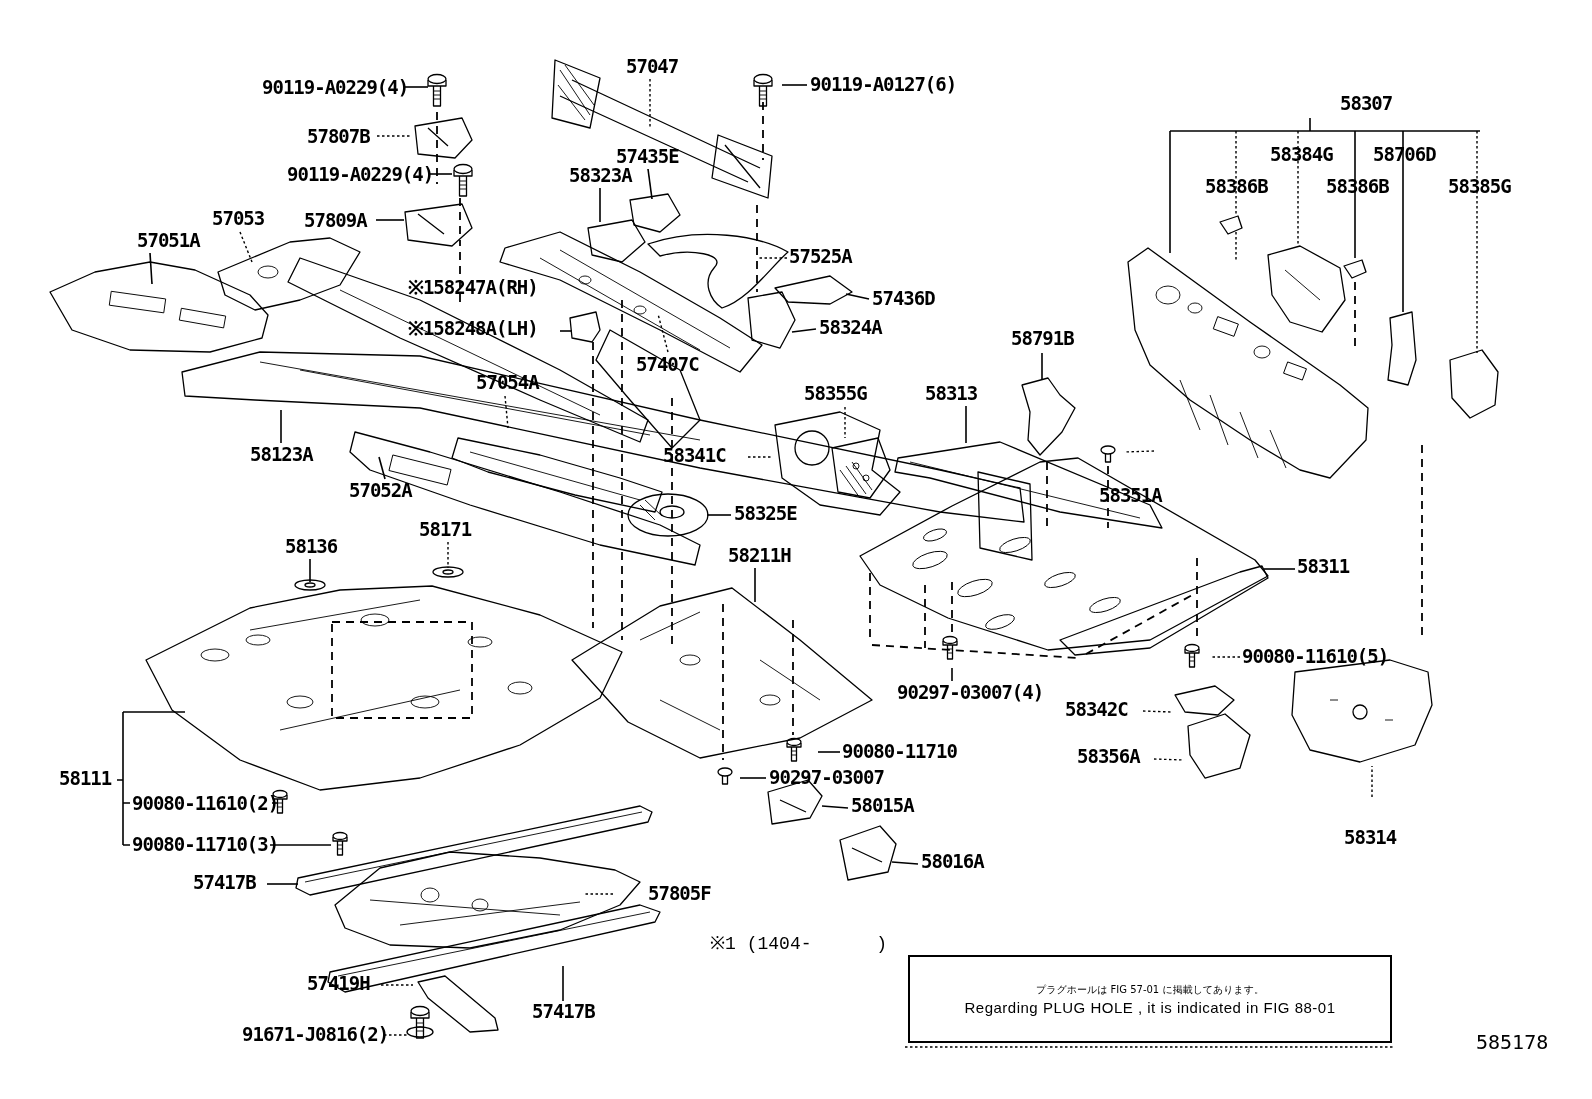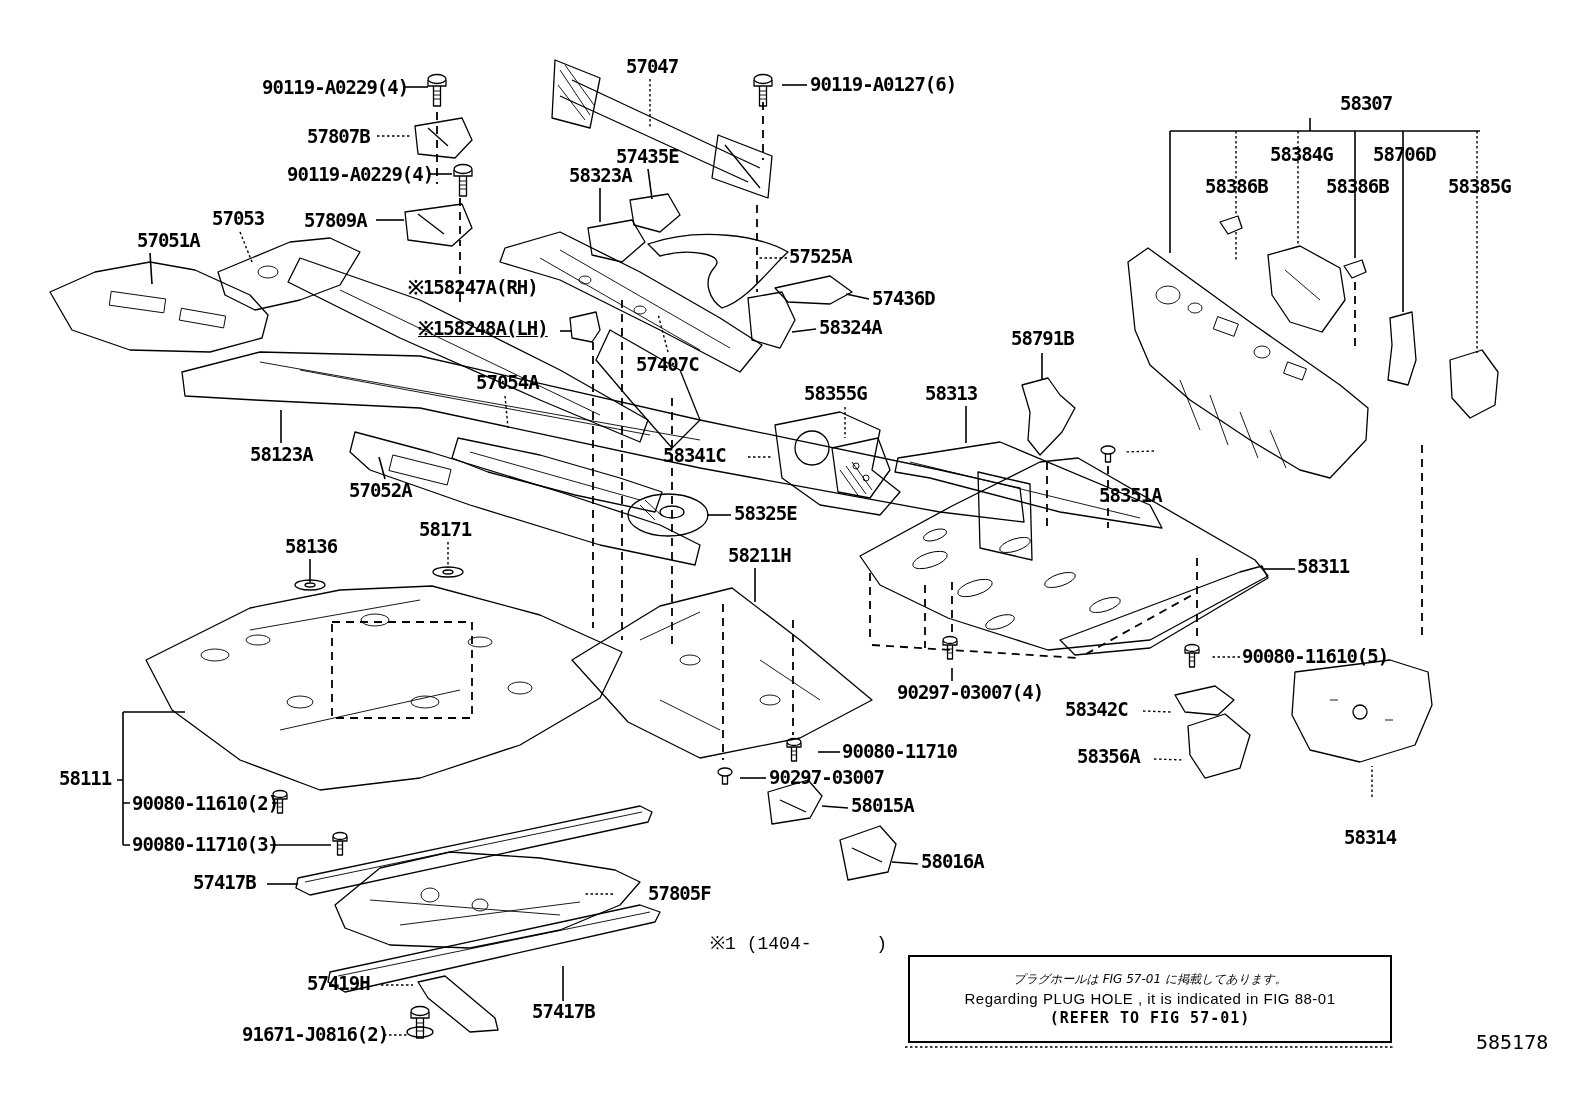--- a/index.html
+++ b/index.html
@@ -5,21 +5,21 @@
   html,body{margin:0;padding:0;background:#fff;}
   #canvas{position:relative;width:1592px;height:1099px;background:#fff;overflow:hidden;
           font-family:"DejaVu Sans Mono", monospace;color:#000;}
   #draw-layer{position:absolute;left:0;top:0;}
   #label-layer{position:absolute;left:0;top:0;width:100%;height:100%;}
   .plabel{position:absolute;font-weight:bold;font-size:19px;letter-spacing:-1px;
           white-space:pre;line-height:1;color:#000;}
   .note-box{position:absolute;left:908px;top:955px;width:484px;height:88px;
             border:2px solid #000;box-sizing:border-box;text-align:center;
             display:flex;flex-direction:column;justify-content:center;gap:2px;}
-  .note-jp{font-family:"DejaVu Sans", sans-serif;font-size:12px;font-style:italic;}
+  .note-jp{font-family:"DejaVu Sans", sans-serif;font-size:10px;}
   .note-en{font-family:"Liberation Sans", sans-serif;font-size:15px;letter-spacing:0.5px;}
   .note-ref{font-family:"DejaVu Sans Mono", monospace;font-weight:bold;font-size:15px;letter-spacing:1px;}
   .footer-code{position:absolute;left:1476px;top:1030px;font-size:20px;font-weight:normal;letter-spacing:0;}
   .prod-note{position:absolute;left:710px;top:930px;font-size:18px;font-weight:normal;
              font-family:Liberation Mono, monospace;white-space:pre;}
   svg .ln{stroke:#000;stroke-width:1.6;fill:none;}
   svg .dt{stroke:#000;stroke-width:1.4;fill:none;stroke-dasharray:2.5,2.5;}
   svg .dsh{stroke:#000;stroke-width:1.8;fill:none;stroke-dasharray:8,6;}
   svg .pt{stroke:#000;stroke-width:1.3;fill:none;stroke-linejoin:round;}
   svg .th{stroke:#000;stroke-width:0.9;fill:none;}
@@ -323,21 +323,21 @@
   </svg>
 
   <div id="label-layer">
       <div class="plabel" style="left: 262px; top: 78px;">90119-A0229(4)</div>
       <div class="plabel" style="left: 307px; top: 127px;">57807B</div>
       <div class="plabel" style="left: 287px; top: 165px;">90119-A0229(4)</div>
       <div class="plabel" style="left: 212px; top: 209px;">57053</div>
       <div class="plabel" style="left: 304px; top: 211px;">57809A</div>
       <div class="plabel" style="left: 137px; top: 231px;">57051A</div>
       <div class="plabel" style="left: 408px; top: 278px; text-align: right;">※158247A(RH)</div>
-      <div class="plabel" style="left: 418px; top: 319px; text-decoration: underline;">※158248A(LH)</div>
+      <div class="plabel" style="left: 408px; top: 319px;">※158248A(LH)</div>
       <div class="plabel" style="left: 636px; top: 355px;">57407C</div>
       <div class="plabel" style="left: 476px; top: 373px;">57054A</div>
       <div class="plabel" style="left: 250px; top: 445px;">58123A</div>
       <div class="plabel" style="left: 349px; top: 481px;">57052A</div>
       <div class="plabel" style="left: 285px; top: 537px;">58136</div>
       <div class="plabel" style="left: 419px; top: 520px;">58171</div>
       <div class="plabel" style="left: 59px; top: 769px;">58111</div>
       <div class="plabel" style="left: 132px; top: 794px;">90080-11610(2)</div>
       <div class="plabel" style="left: 132px; top: 835px;">90080-11710(3)</div>
       <div class="plabel" style="left: 193px; top: 873px;">57417B</div>
@@ -373,19 +373,18 @@
       <div class="plabel" style="left: 1344px; top: 828px;">58314</div>
       <div class="plabel" style="left: 842px; top: 742px;">90080-11710</div>
       <div class="plabel" style="left: 769px; top: 768px;">90297-03007</div>
       <div class="plabel" style="left: 851px; top: 796px;">58015A</div>
       <div class="plabel" style="left: 921px; top: 852px;">58016A</div>
     </div>
 
   <div class="note-box">
     <div class="note-jp">プラグホールは FIG 57-01 に掲載してあります。</div>
     <div class="note-en">Regarding  PLUG  HOLE , it is indicated in FIG 88-01</div>
-    <div class="note-ref">(REFER TO FIG 57-01)</div>
   </div>
 
   <div class="prod-note">※1 (1404-      )</div>
 
   <div class="footer-code">585178</div>
 </div>
 
 </body></html>

